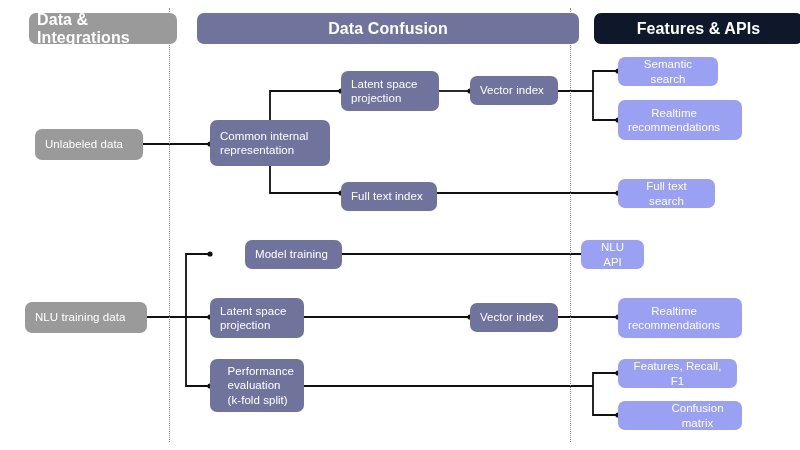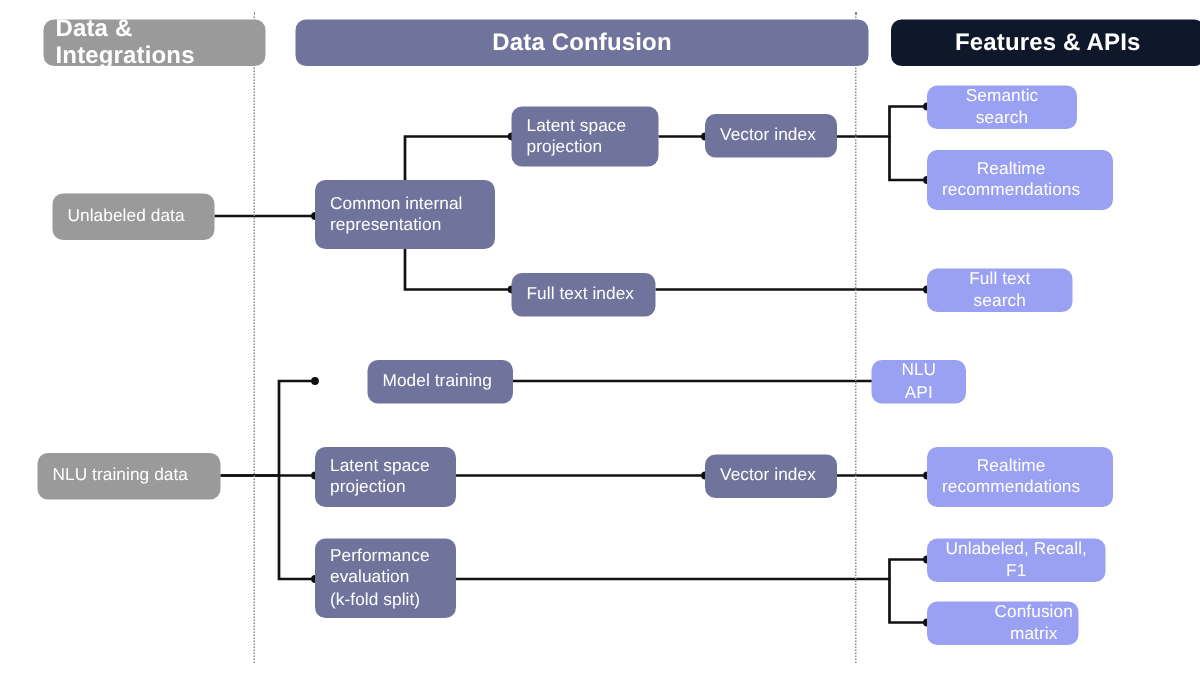--- a/index.html
+++ b/index.html
@@ -144,21 +144,21 @@
       <div class="node slate" style="left: 210px; top: 240px; width: 97px; height: 29px; margin-left: 35px;">
         <span class="label">Model training</span>
       </div>
       <div class="node slate" style="left: 210px; top: 298px; width: 94px; height: 40px;">
         <span class="label">Latent space
 projection</span>
       </div>
       <div class="node slate" style="left: 470px; top: 303px; width: 88px; height: 29px;">
         <span class="label">Vector index</span>
       </div>
-      <div class="node slate" style="left: 210px; top: 359px; width: 94px; height: 53px;">
+      <div class="node slate" style="left: 210px; top: 359px; width: 94px; height: 53px; justify-content: flex-end;">
         <span class="label">Performance
 evaluation
 (k-fold split)</span>
       </div>
       <div class="node lilac" style="left: 618px; top: 57px; width: 100px; height: 29px;">
         <span class="label">Semantic search</span>
       </div>
       <div class="node lilac" style="left: 618px; top: 100px; width: 124px; height: 40px;">
         <span class="label">Realtime
 recommendations</span>
@@ -167,20 +167,20 @@
         <span class="label">Full text search</span>
       </div>
       <div class="node lilac" style="left: 581px; top: 240px; width: 63px; height: 29px;">
         <span class="label">NLU API</span>
       </div>
       <div class="node lilac" style="left: 618px; top: 298px; width: 124px; height: 40px;">
         <span class="label">Realtime
 recommendations</span>
       </div>
       <div class="node lilac" style="left: 618px; top: 359px; width: 119px; height: 29px;">
-        <span class="label">Unlabeled, Recall, F1</span>
+        <span class="label">Features, Recall, F1</span>
       </div>
-      <div class="node lilac" style="left: 618px; top: 401px; width: 101px; height: 29px; padding-left: 45px;">
+      <div class="node lilac" style="left: 618px; top: 401px; width: 124px; height: 29px; padding-left: 45px;">
         <span class="label">Confusion matrix</span>
       </div>
     </div>
 
 </div>
 
 </body></html>

